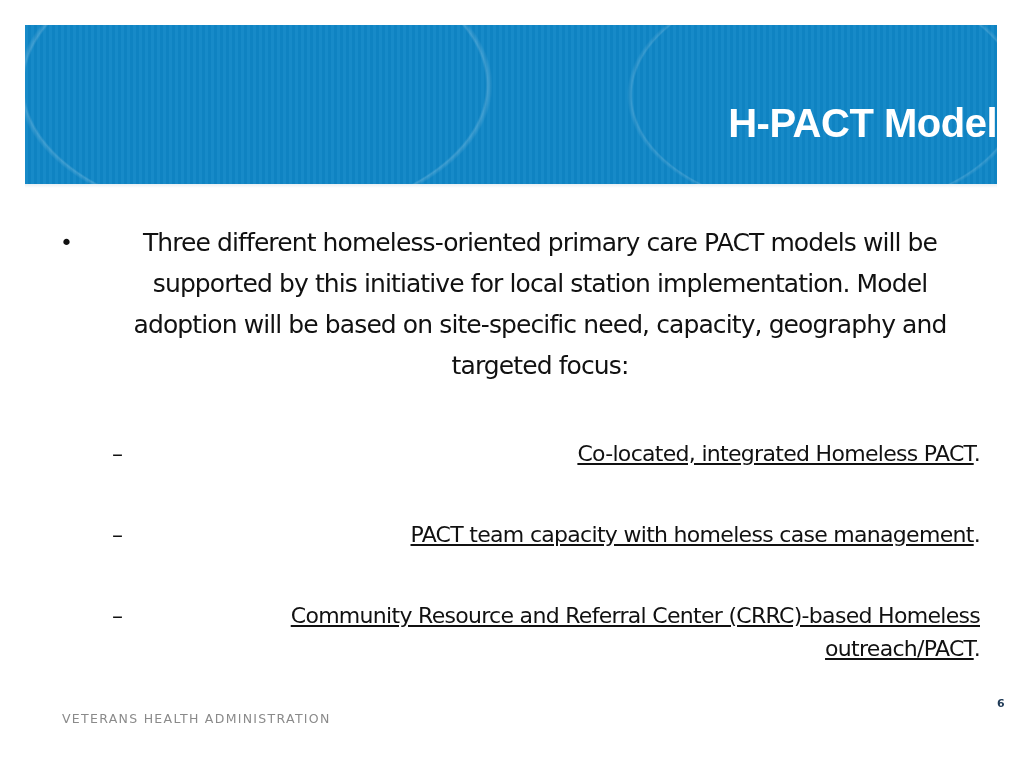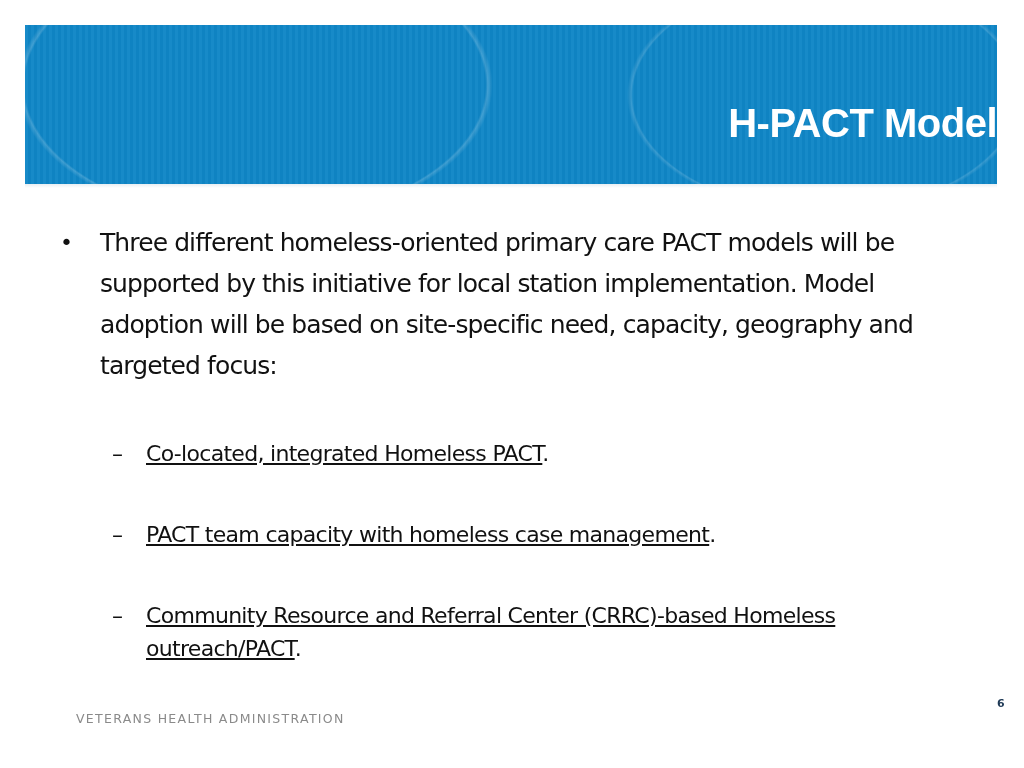--- a/index.html
+++ b/index.html
@@ -25,27 +25,27 @@
     position: absolute; left: 0; right: 0; top: 78px; text-align: right;
     color: #ffffff; font-family: "Liberation Sans", sans-serif; font-weight: bold;
     font-size: 40px; letter-spacing: -0.5px; line-height: 1;
   }
   .body-text {
     position: absolute; left: 60px; top: 222px; width: 920px;
     font-family: "DejaVu Sans", sans-serif; color: #111111;
   }
   .bullet-row { display: flex; font-size: 25px; line-height: 41px; }
   .bullet-mark { width: 40px; flex: none; font-size: 22px; }
-  .bullet-text { flex: 1; letter-spacing: -0.9px; }
+  .bullet-text { flex: 1; letter-spacing: -0.9px; text-align: center; }
   .sub-row { display: flex; font-size: 22px; line-height: 33px; margin-left: 52px; }
   .sub-mark { width: 34px; flex: none; }
-  .sub-text { flex: 1; letter-spacing: -0.7px; }
+  .sub-text { flex: 1; letter-spacing: -0.7px; text-align: right; }
   .sub-link { text-decoration: underline; color: #111111; cursor: pointer; }
   .footer {
-    position: absolute; left: 76px; top: 711px; color: #8a8a8a;
+    position: absolute; left: 62px; top: 711px; color: #8a8a8a;
     font-family: "DejaVu Sans", sans-serif; font-size: 12.5px; letter-spacing: 1.3px;
   }
   .page-num {
     position: absolute; left: 997px; top: 697px; color: #1f3a56;
     font-family: "DejaVu Sans", sans-serif; font-size: 11px; font-weight: bold;
   }
 </style>
 </head>
 <body>
 

